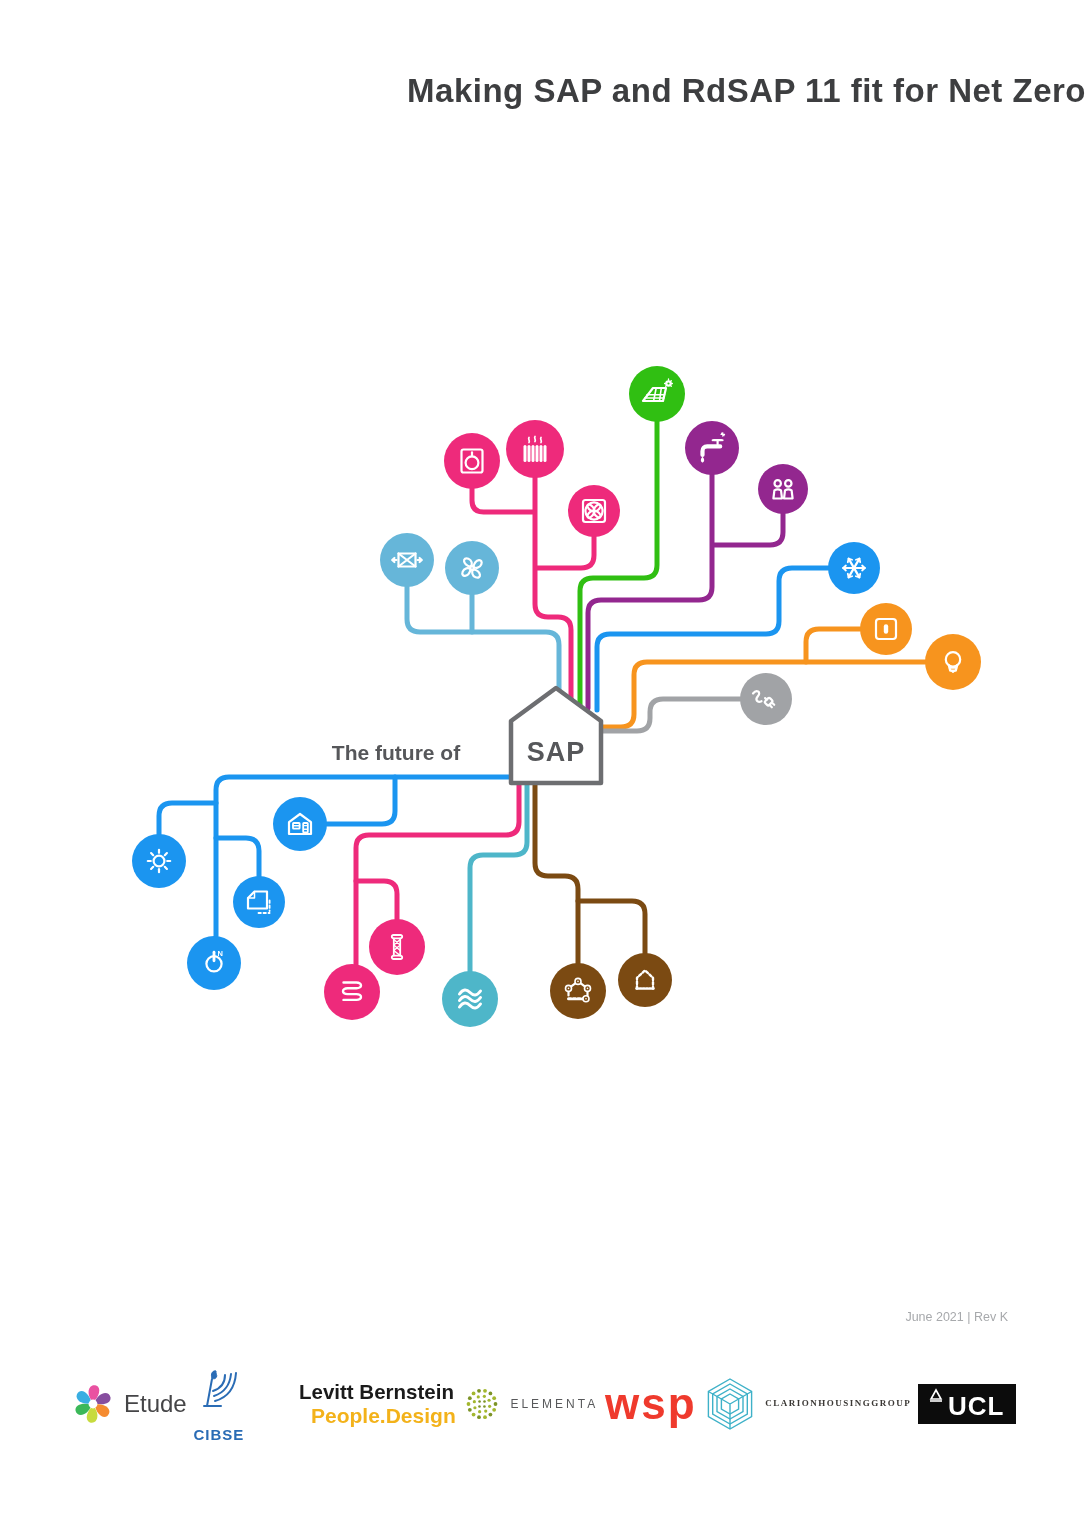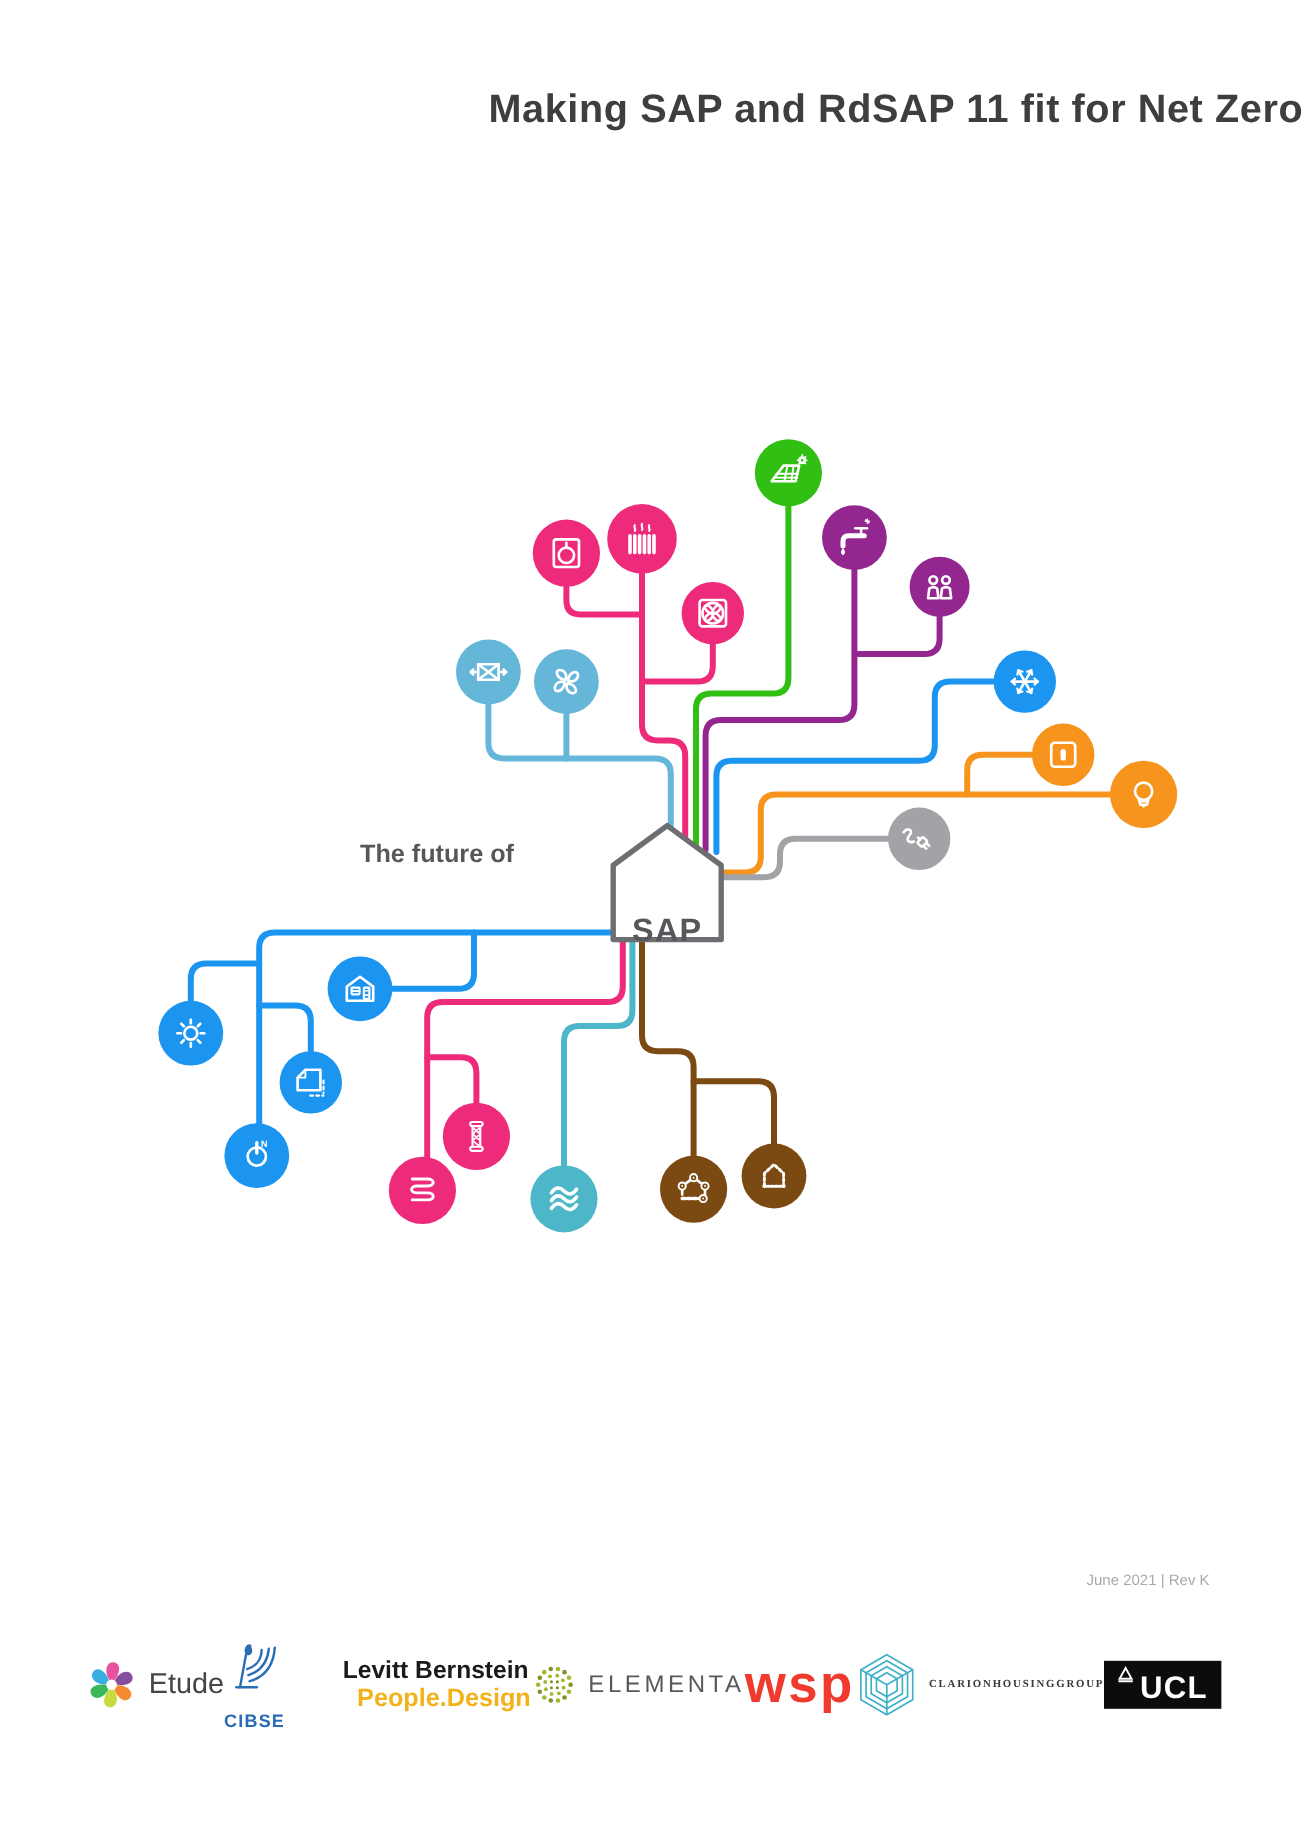--- a/index.html
+++ b/index.html
@@ -1,33 +1,33 @@
 <!DOCTYPE html>
 <html><head>
 <meta charset="utf-8">
 <style>
   html,body{margin:0;padding:0;background:#fff;}
   body{font-family:"Liberation Sans",sans-serif;}
   #page{position:relative;width:1086px;height:1536px;margin:0 auto;background:#ffffff;overflow:hidden;}
   #diagram-svg{position:absolute;left:0;top:0;z-index:1;}
   .abs{position:absolute;}
   #report-title{left:0;right:0;top:72px;text-align:right;font-size:33px;font-weight:bold;letter-spacing:.5px;color:#3d3e40;z-index:2;}
-  #prefix-label{left:300px;top:700px;width:192px;text-align:left;font-size:21px;font-weight:bold;color:#56575a;z-index:2;}
-  #house-label{left:511px;top:760px;width:90px;text-align:center;font-size:27px;font-weight:bold;letter-spacing:1px;color:#56575a;z-index:2;}
+  #prefix-label{left:300px;top:741px;width:192px;text-align:center;font-size:21px;font-weight:bold;color:#56575a;z-index:2;}
+  #house-label{left:511px;top:737px;width:90px;text-align:center;font-size:27px;font-weight:bold;letter-spacing:1px;color:#56575a;z-index:2;}
   #report-subtitle{left:0;right:0;top:1235px;text-align:center;font-size:23px;letter-spacing:.4px;color:#a7a9ac;z-index:2;}
   #revision-line{right:78px;top:1310px;font-size:12.5px;color:#a7a9ac;z-index:2;}
   #logo-row{left:0;right:0;top:1362px;height:84px;display:flex;align-items:center;justify-content:space-between;padding:0 70px;z-index:2;}
   .logo{display:flex;align-items:center;gap:8px;text-align:right;}
   .logo-col{display:flex;flex-direction:column;align-items:center;gap:18px;}
   #logo-etude .etude-text{font-size:24px;color:#454547;}
   #logo-cibse .cibse-text{font-size:15px;font-weight:bold;letter-spacing:1px;color:#2a6cb5;line-height:1;}
   #logo-levitt{flex-direction:column;align-items:flex-start;gap:0;margin-left:48px;}
   #logo-levitt .lb-line1{font-size:20.5px;font-weight:bold;color:#1b1b1b;line-height:1.1;}
   #logo-levitt .lb-line2{font-size:21px;font-weight:bold;color:#f3b21a;line-height:1.1;padding-left:12px;}
-  #logo-elementa .elementa-text{font-size:20px;letter-spacing:3px;color:#58595b;}
+  #logo-elementa .elementa-text{font-size:12px;letter-spacing:3px;color:#58595b;}
   #logo-wsp .wsp-text{font-size:44px;font-weight:bold;letter-spacing:2px;color:#ef3a2d;line-height:1;}
   #logo-clarion .clarion-text{display:flex;font-family:"Liberation Serif",serif;font-weight:bold;font-size:9px;letter-spacing:1.5px;color:#3b3835;line-height:1.25;}
 </style>
 </head>
 <body>
 
 <div id="page">
 
   <div class="abs" id="report-title">Making SAP and RdSAP 11 fit for Net Zero</div>
 

